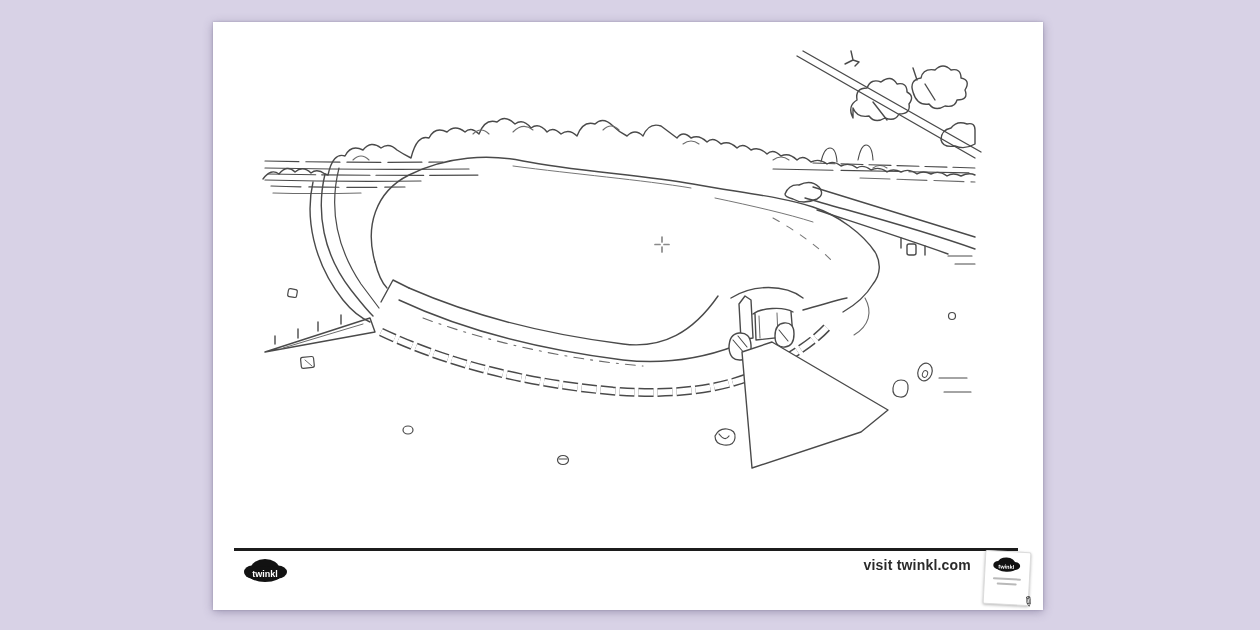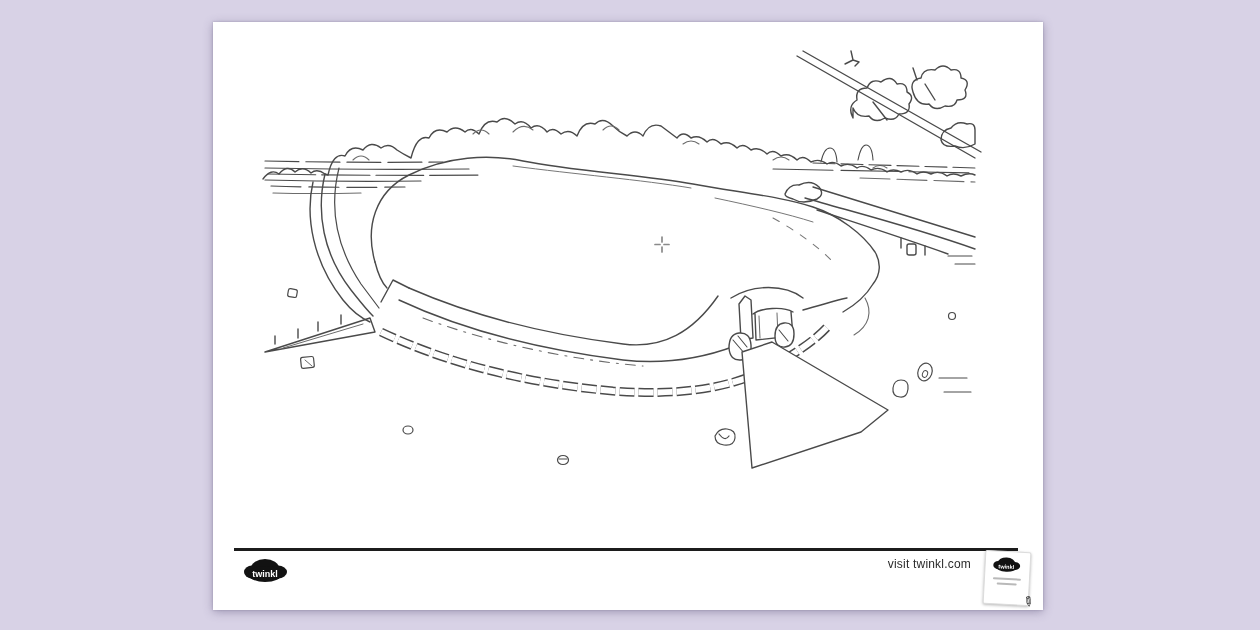--- a/index.html
+++ b/index.html
@@ -13,21 +13,21 @@
     position:absolute;left:213px;top:22px;width:830px;height:588px;
     background:#ffffff;
     box-shadow:0 2px 9px rgba(90,80,120,.45), 0 0 2px rgba(90,80,120,.35);
   }
   .art{position:absolute;left:0;top:0;}
   
   .footer-rule{position:absolute;left:21px;top:526px;width:784px;height:3px;background:#1c1c1c;}
   .logo{position:absolute;left:28px;top:533px;width:52px;height:32px;}
   .visit{
     position:absolute;right:72px;top:535px;
-    font-size:12px;font-weight:normal;color:#2b2b2b;letter-spacing:.2px;
+    font-size:14px;font-weight:bold;color:#2b2b2b;letter-spacing:.2px;
   }
   .badge{
     position:absolute;left:771px;top:529px;width:46px;height:54px;
     background:#fff;border:1px solid #dcdcdc;border-radius:2px;
     transform:rotate(3deg);
     box-shadow:0 1px 3px rgba(0,0,0,.28);
     display:flex;flex-direction:column;align-items:center;padding-top:3px;box-sizing:border-box;
   }
   .badge .line{height:2px;background:#b9b9b9;border-radius:1px;margin-top:3px;}
   .badge .l1{width:28px;}

